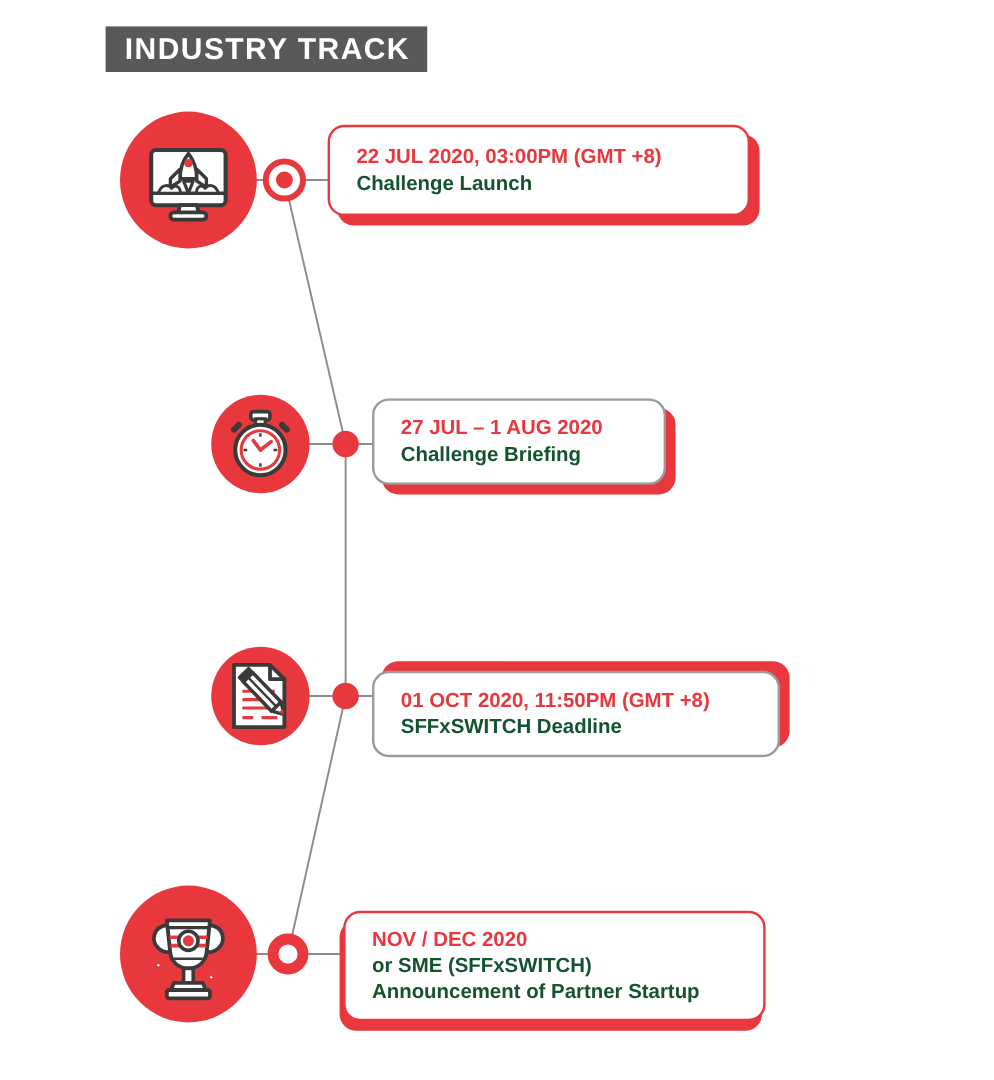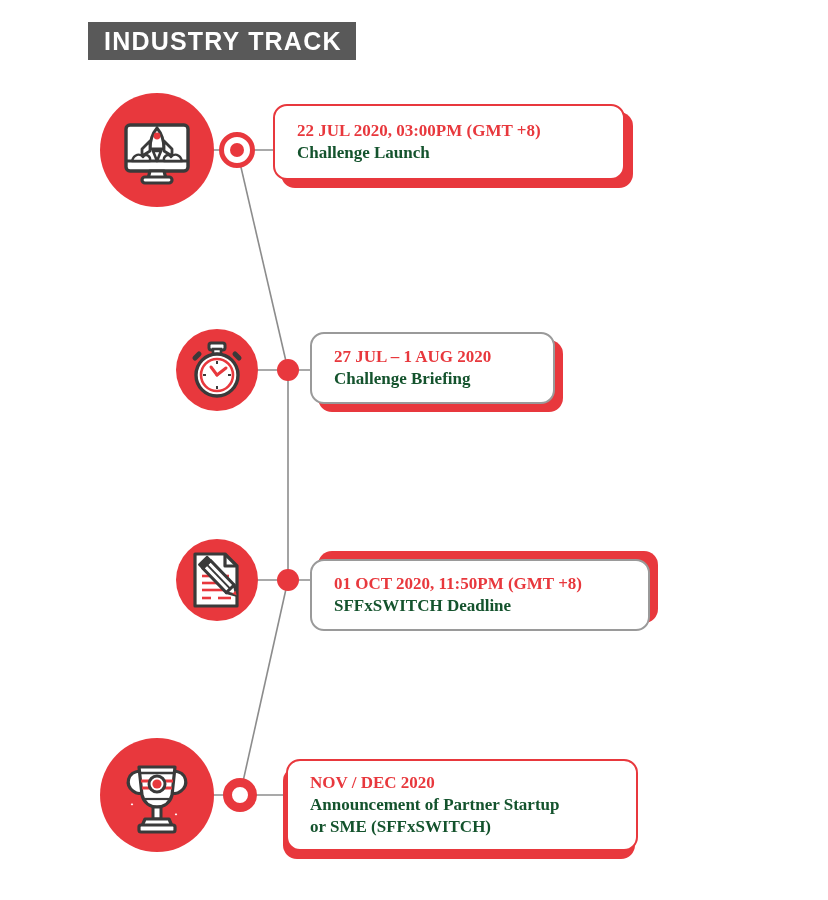--- a/index.html
+++ b/index.html
@@ -95,21 +95,20 @@
   .card {
     position: absolute;
     box-sizing: border-box;
     background: #ffffff;
     border-radius: 14px;
     border: 2px solid #9a9a9a;
     padding: 14px 18px 14px 22px;
     display: flex;
     flex-direction: column;
     justify-content: center;
-    font-family: Liberation Serif, serif;
   }
   .card.accent {
     border-color: #E8383D;
   }
   .card-shadow {
     position: absolute;
     background: #E8383D;
     border-radius: 14px;
     z-index: 0;
   }
@@ -277,18 +276,18 @@
     <span class="card-date">01 OCT 2020, 11:50PM (GMT +8)</span>
     <span class="card-label">
       <span class="ln">SFFxSWITCH Deadline</span>
     </span>
   </div>
 
   <div class="card-shadow" style="left:283px; top:767px; width:352px; height:92px;"></div>
   <div class="card accent" style="left:275px; top:759px; width:352px; height:92px;margin-left:11px;">
     <span class="card-date">NOV / DEC 2020</span>
     <span class="card-label">
+      <span class="ln">or SME (SFFxSWITCH)</span>
       <span class="ln">Announcement of Partner Startup</span>
-      <span class="ln">or SME (SFFxSWITCH)</span>
     </span>
   </div>
 
 </div>
 
 </body></html>

